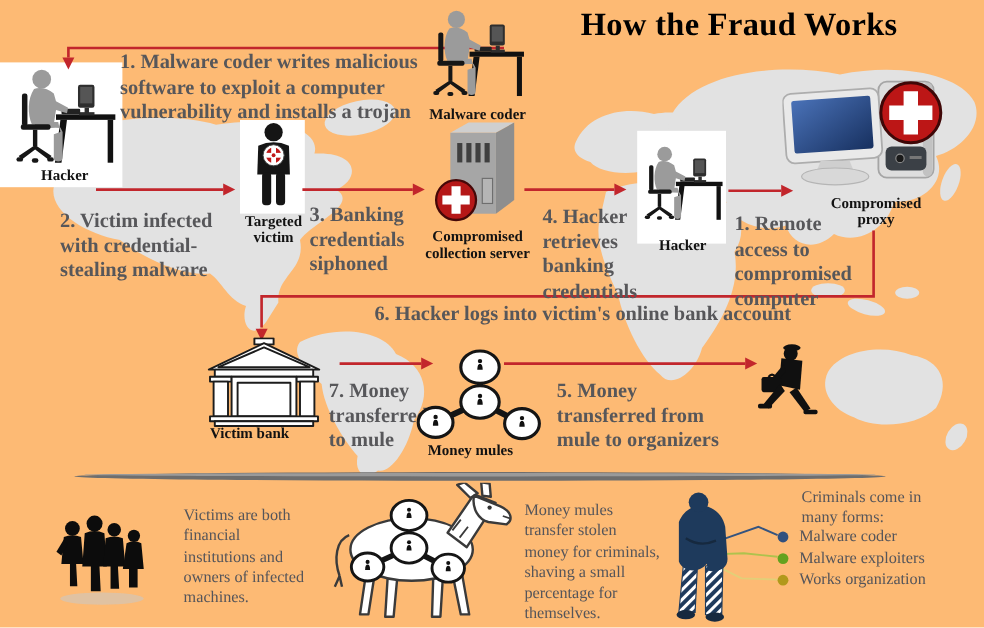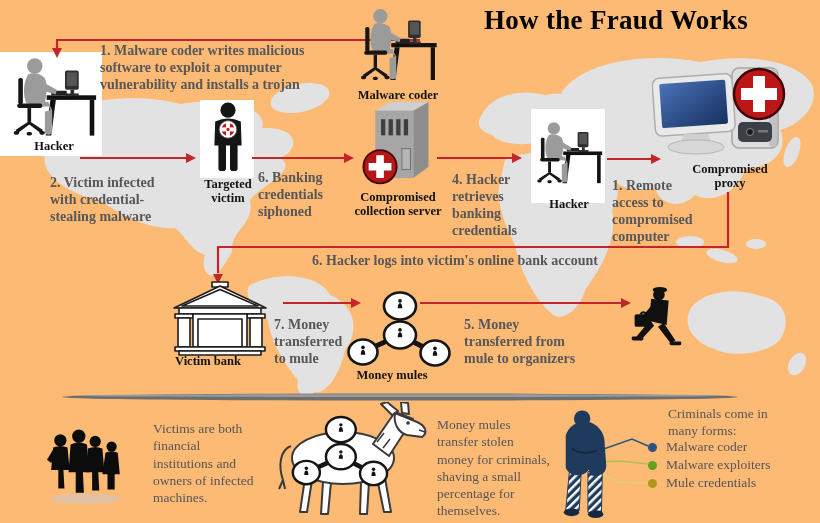--- a/index.html
+++ b/index.html
@@ -1,20 +1,20 @@
 <!DOCTYPE html>
 <html><head>
 <meta charset="utf-8">
 <style>
   html,body{margin:0;padding:0;background:#fff;}
   .canvas{position:relative;width:820px;height:523px;background:#fdba74;overflow:hidden;
           font-family:Liberation Serif, serif;}
   .abs{position:absolute;}
   .title{font-weight:bold;color:#000;font-size:27px;letter-spacing:.3px;white-space:nowrap;}
-  .step{font-weight:bold;color:#57575a;font-size:14px;line-height:1.22;white-space:pre-line;}
+  .step{font-weight:bold;color:#57575a;font-size:17px;line-height:1.22;white-space:pre-line;}
   .lbl{font-weight:bold;color:#121212;font-size:12.5px;line-height:1.15;text-align:center;white-space:pre-line;}
   .note{color:#55555a;font-size:13.5px;line-height:1.28;white-space:pre-line;}
   .whitebox{background:#fff;}
   .crow{color:#55555a;font-size:13.5px;white-space:nowrap;}
   .dot{display:inline-block;width:9px;height:9px;border-radius:50%;margin-right:9px;vertical-align:-1px;}
   svg{display:block;}
 </style>
 </head>
 <body>
 
@@ -243,21 +243,21 @@
   </svg>
 
   <div class="abs title" style="left:484px;top:5px">How the Fraud Works</div>
 
   <div class="abs step" style="left:100px;top:42px;width:260px">1. Malware coder writes malicious
 software to exploit a computer
 vulnerability and installs a trojan</div>
   <div class="abs step" style="left:50px;top:174px;width:140px">2. Victim infected
 with credential-
 stealing malware</div>
-  <div class="abs step" style="left:258px;top:169px;width:110px">6. Banking
+  <div class="abs step" style="left:258px;top:169px;width:110px">3. Banking
 credentials
 siphoned</div>
   <div class="abs step" style="left:452px;top:171px;width:100px">4. Hacker
 retrieves
 banking
 credentials</div>
   <div class="abs step" style="left:612px;top:177px;width:120px">1. Remote
 access to
 compromised
 computer</div>
@@ -339,16 +339,16 @@
   <div class="abs note" style="left:668px;top:405px;width:140px">Criminals come in
 many forms:</div>
 
   <div class="abs crow" style="left:648px;top:439px">
     <span class="dot" style="background: rgb(49, 80, 126);"></span><span>Malware coder</span>
   </div>
   <div class="abs crow" style="left:648px;top:457px">
     <span class="dot" style="background: rgb(100, 162, 30);"></span><span>Malware exploiters</span>
   </div>
   <div class="abs crow" style="left:648px;top:475px">
-    <span class="dot" style="background: rgb(177, 153, 27);"></span><span>Mule credentials</span>
+    <span class="dot" style="background: rgb(177, 153, 27);"></span><span>Works organization</span>
   </div>
 
 </div>
 
 </body></html>

